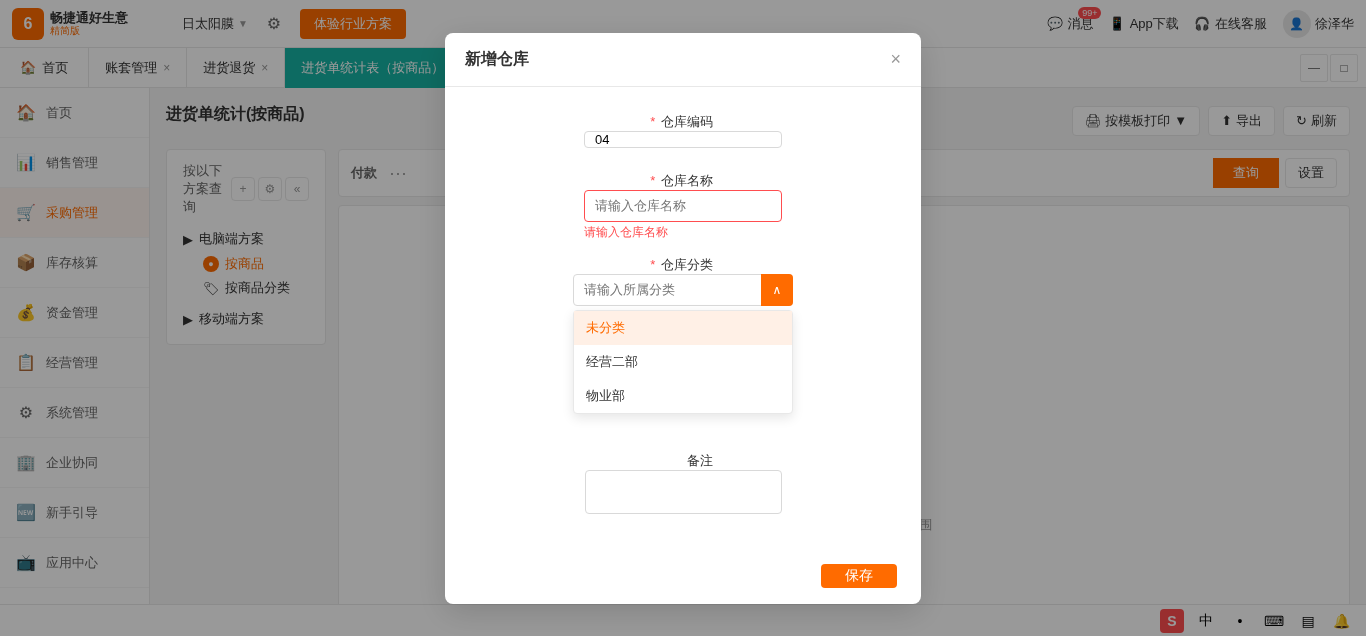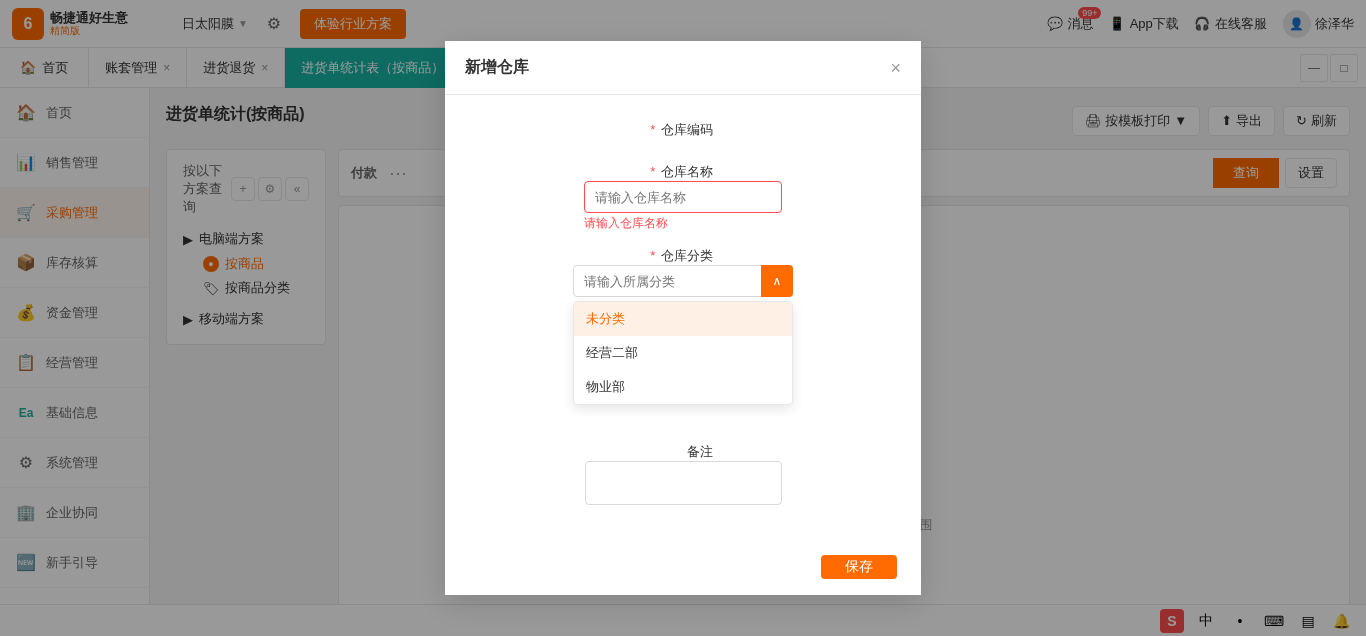--- a/index.html
+++ b/index.html
@@ -335,21 +335,21 @@
       right: 0;
       bottom: 0;
       background: rgba(0,0,0,0.4);
       z-index: 1000;
       display: flex;
       align-items: center;
       justify-content: center;
     }
     .modal {
       background: #fff;
-      border-radius: 0;
+      border-radius: 8px;
       width: 476px;
       box-shadow: 0 8px 32px rgba(0,0,0,0.15);
       position: relative;
     }
     .modal-header {
       padding: 16px 20px;
       border-bottom: 1px solid #e8e8e8;
       display: flex;
       align-items: center;
       justify-content: space-between;
@@ -573,24 +573,20 @@
       <div class="sidebar-icon">📦</div>
       <span>库存核算</span>
     </div>
     <div class="sidebar-item">
       <div class="sidebar-icon">💰</div>
       <span>资金管理</span>
     </div>
     <div class="sidebar-item">
       <div class="sidebar-icon">📋</div>
       <span>经营管理</span>
-    </div>
-    <div class="sidebar-item">
-      <div class="sidebar-icon" style="font-size:12px;font-weight:bold;color:#17b3a3;">Ea</div>
-      <span>基础信息</span>
     </div>
     <div class="sidebar-item">
       <div class="sidebar-icon">⚙</div>
       <span>系统管理</span>
     </div>
     <div class="sidebar-item">
       <div class="sidebar-icon">🏢</div>
       <span>企业协同</span>
     </div>
     <div class="sidebar-item">
@@ -700,20 +696,21 @@
       <span class="modal-title">新增仓库</span>
       <span class="modal-close">×</span>
     </div>
     <div class="modal-body">
 
       <div class="form-row">
         <div class="form-label">
           <span class="required-star">*</span>
           <span>仓库编码</span>
         </div>
+        <input class="form-input" type="text" value="04" style="">
       </div>
 
       <div class="form-row" style="margin-bottom:28px;">
         <div class="form-label">
           <span class="required-star">*</span>
           <span>仓库名称</span>
         </div>
         <div style="flex:1;position:relative;">
           <input class="form-input error" type="text" placeholder="请输入仓库名称" style="width: 100%;">
           <div style="color:#ff4d4f;font-size:12px;position:absolute;top:34px;left:0;">请输入仓库名称</div>

